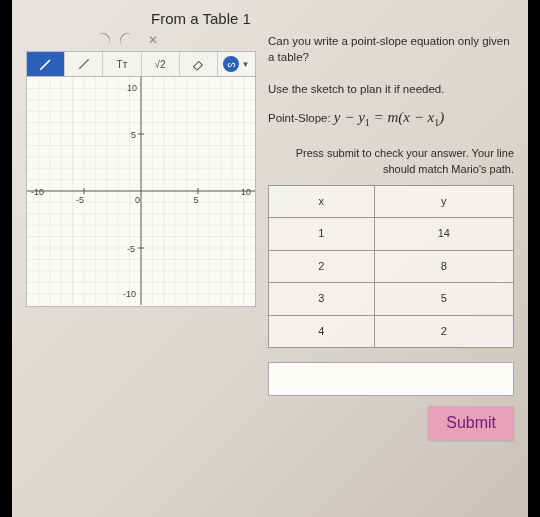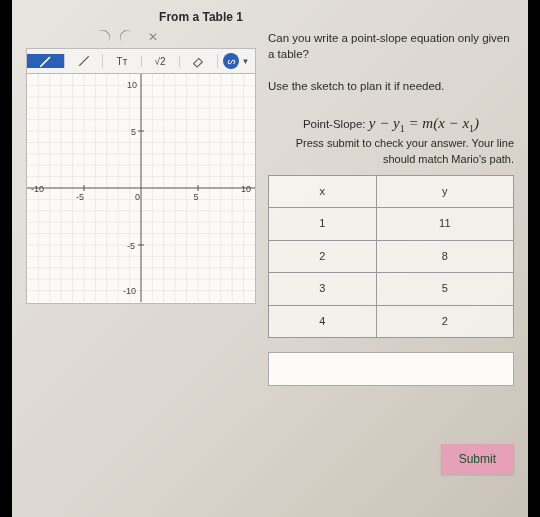--- a/index.html
+++ b/index.html
@@ -17,53 +17,52 @@
     top: 0;
     width: 516px;
     height: 517px;
     background: linear-gradient(135deg, #e8e5e0 0%, #dad5cd 60%, #c9c2b8 100%);
     padding: 10px 14px 12px 14px;
     display: flex;
     flex-direction: column;
   }
   .title {
     text-align: center;
-    font-size: 12px;
-    font-weight: 700;
+    font-size: 15px;
+    font-weight: 400;
     color: #2a2a2a;
     margin-bottom: 6px;
     margin-left: 100px;
     width: 150px;
   }
   .top-row {
     display: flex;
     gap: 12px;
   }
   .left-col { width: 230px; flex-shrink: 0; }
   .right-col { flex: 1; font-size: 11.5px; color: #2a2a2a; line-height: 1.4; }
   .intro { margin-bottom: 16px; }
-  .instr { margin-bottom: 19px; }
-  .formula { margin-bottom: 0; font-size: 12px; text-align: center; }
+  .instr { margin-bottom: 10px; }
+  .formula { margin-bottom: 16px; font-size: 12px; }
   .formula .lbl { font-size: 11.5px; }
   .formula .eq { font-family: "Times New Roman", serif; font-size: 15px; font-style: italic; }
   .formula .sub { font-size: 10px; vertical-align: sub; font-style: normal; }
   .press { margin-bottom: 8px; font-size: 11px; text-align: right; }
 
   
   .history { display:flex; gap:10px; margin-bottom:4px; margin-left:70px; }
   .hist-btn { width:14px; height:14px; border:1.5px solid #888; border-top:none; border-left:none; border-bottom:none; border-radius:50%; transform: rotate(-45deg);}
   .hist-btn2 { transform: rotate(45deg) scaleX(-1); }
   .x-btn { color:#888; font-size:12px; margin-left:4px; cursor:default;}
   .toolbar {
     display: flex;
     height: 26px;
     background: #f5f3ef;
     border: 1px solid #bbb;
     margin-bottom: 0;
-    align-items: center;
   }
   .tool {
     flex: 1;
     display: flex;
     align-items: center;
     justify-content: center;
     font-size: 10px;
     color: #444;
     border-right: 1px solid #ccc;
     cursor: pointer;
@@ -109,27 +108,26 @@
   .answer-box {
     margin-top: 14px;
     height: 34px;
     background: #fcfbf8;
     border: 1px solid #aaa;
     width: 100%;
   }
   .submit-row { display:flex; justify-content:flex-end; margin-top:10px; }
   .submit {
     background: #e6a0b8;
-    color: #14532d;
-    font-size: 12px;
+    color: #701a75;
+    font-size: 16px;
     padding: 8px 18px;
     border: none;
     cursor: pointer;
     box-shadow: 0 1px 2px rgba(0,0,0,0.15);
-    margin-top: 48px;
   }
 </style>
 </head>
 <body>
 
 <div class="page">
   <div class="title">From a Table 1</div>
 
   <div class="top-row">
     <div class="left-col">
@@ -236,21 +234,21 @@
       <table class="data-table">
         <thead>
           <tr>
             <th>x</th>
             <th>y</th>
           </tr>
         </thead>
         <tbody>
           <tr>
             <td>1</td>
-            <td>11</td>
+            <td>14</td>
           </tr>
           <tr>
             <td>2</td>
             <td>8</td>
           </tr>
           <tr>
             <td>3</td>
             <td>5</td>
           </tr>
           <tr>

